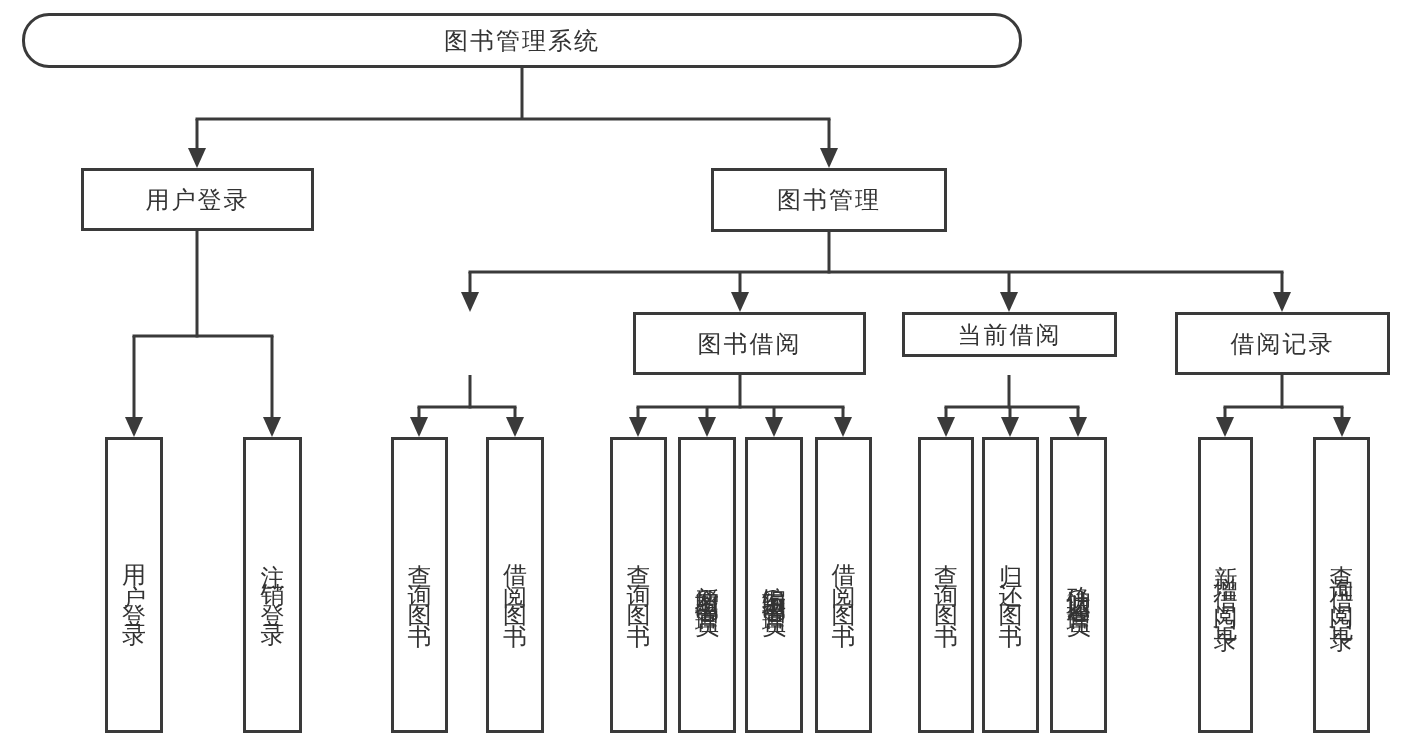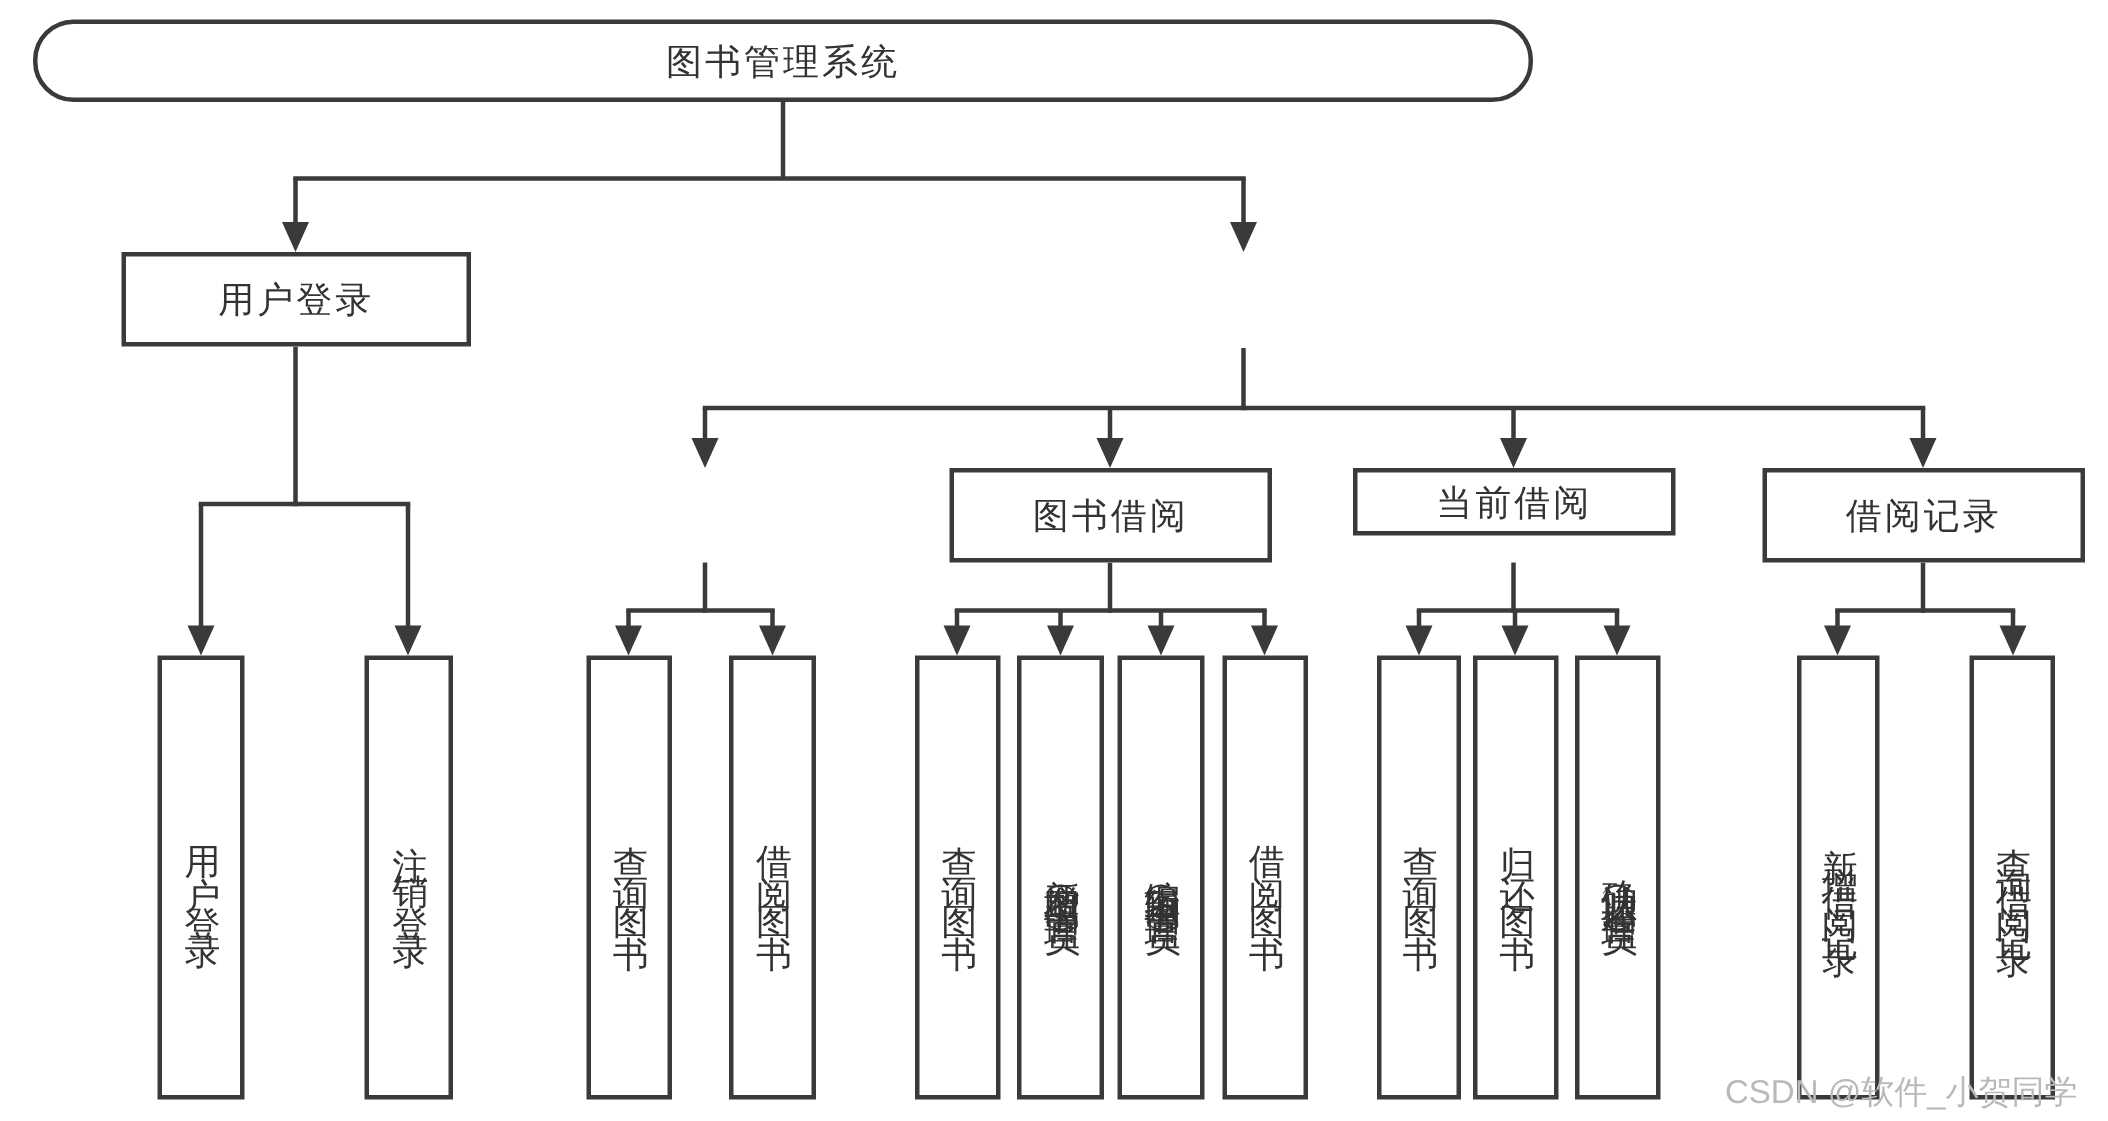--- a/index.html
+++ b/index.html
@@ -129,22 +129,23 @@
     <line x1="1223.5" y1="407" x2="1343.5" y2="407"></line>
     <line x1="1225" y1="407" x2="1225" y2="423"></line>
     <polygon points="1216,417 1234,417 1225,437"></polygon>
     <line x1="1342" y1="407" x2="1342" y2="423"></line>
     <polygon points="1333,417 1351,417 1342,437"></polygon>
   </svg>
 
   <div class="node" style="left:22px; top:13px; width:1000px; height:55px;border-radius:27px;">图书管理系统</div>
 
   <div class="node" style="left:81px; top:168px; width:233px; height:63px;">用户登录</div>
+  <div class="node" style="left:711px; top:168px; width:236px; height:64px;">图书管理</div>
 
-  <div class="node" style="left:633px; top:312px; width:215px; height:63px;">图书借阅</div>
+  <div class="node" style="left:633px; top:312px; width:233px; height:63px;">图书借阅</div>
   <div class="node" style="left:902px; top:312px; width:215px; height:45px;">当前借阅</div>
   <div class="node" style="left:1175px; top:312px; width:215px; height:63px;">借阅记录</div>
 
   <div class="leaf ls-wide" style="left:105px; width:58px;">
     <span>用户登录</span>
   </div>
   <div class="leaf ls-wide" style="left:243px; width:59px;">
     <span>注销登录</span>
   </div>
 
@@ -178,14 +179,13 @@
     <span>确认归还（管理员）</span>
   </div>
 
   <div class="leaf ls-mid" style="left:1198px; width:55px;">
     <span>新增借阅记录</span>
   </div>
   <div class="leaf ls-mid" style="left:1313px; width:57px;">
     <span>查询借阅记录</span>
   </div>
 
-  <div class="watermark">CSDN @软件_小贺同学</div>
 </div>
 
 </body></html>

